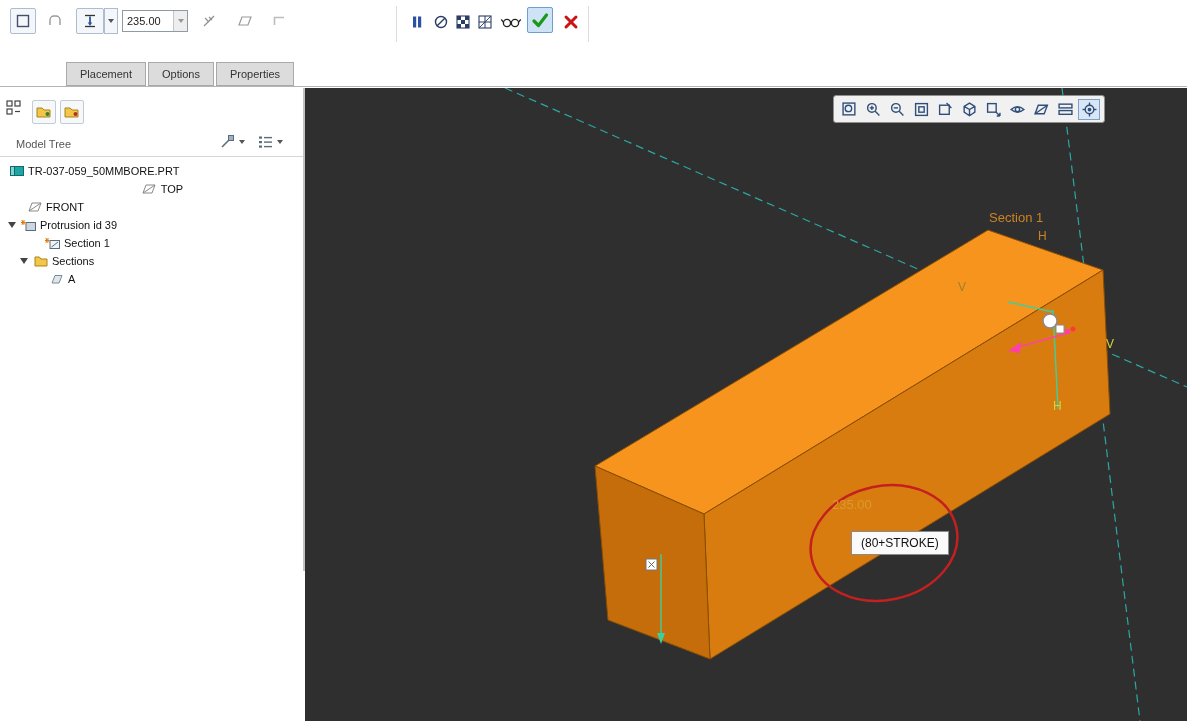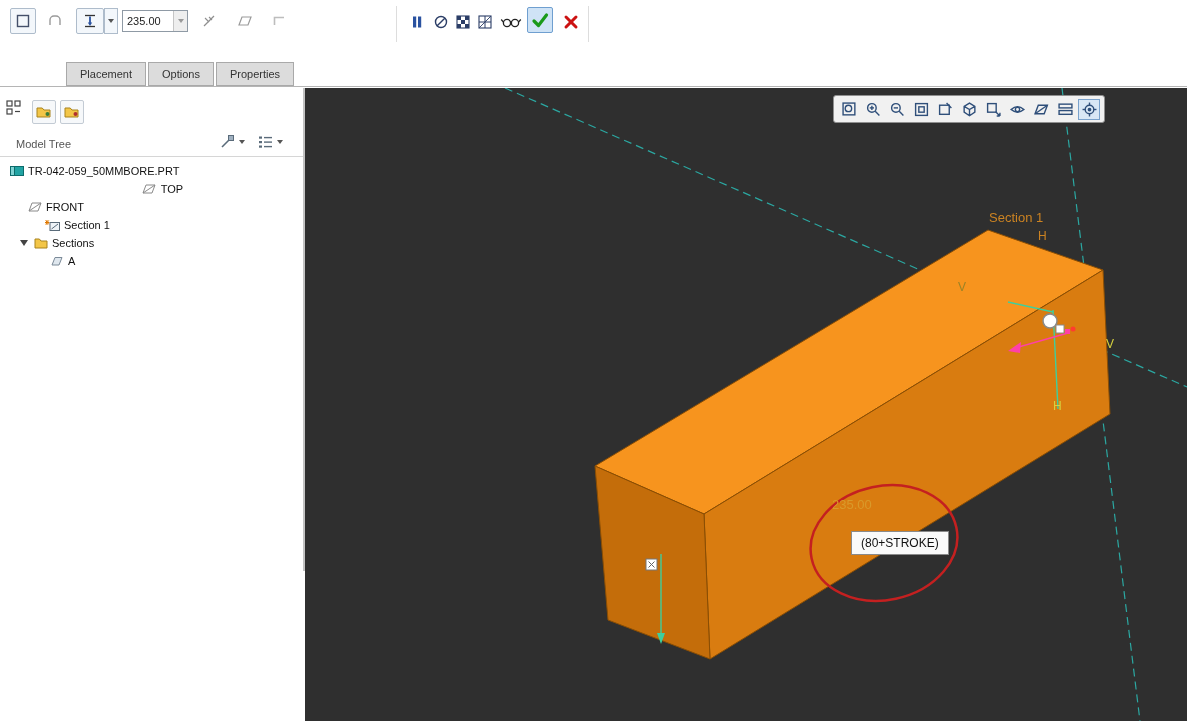--- a/index.html
+++ b/index.html
@@ -246,21 +246,21 @@
 
   <div class="tree">
 
     <div class="trow" style="padding-left:8px;">
       <span class="ticon">
         <svg width="14" height="12" viewBox="0 0 14 12">
             <rect x="0.5" y="1.5" width="13" height="9" fill="#21a3a3" stroke="#0d6b6b"></rect>
             <rect x="0.5" y="1.5" width="4" height="9" fill="#7fd2d2" stroke="#0d6b6b"></rect>
           </svg>
       </span>
-      <span>TR-042-059_50MMBORE.PRT</span>
+      <span>TR-037-059_50MMBORE.PRT</span>
     </div>
 
 
     <div class="trow" style="padding-left:21px;justify-content:center;">
       <span class="ticon">
         <svg width="14" height="12" viewBox="0 0 14 12">
             <path d="M1 10 L4 2 H13 L10 10 Z" fill="none" stroke="#8a8a8a"></path>
             <line x1="1" y1="10" x2="13" y2="2" stroke="#8a8a8a"></line>
           </svg>
       </span>
@@ -272,20 +272,30 @@
         <svg width="14" height="12" viewBox="0 0 14 12">
             <path d="M1 10 L4 2 H13 L10 10 Z" fill="none" stroke="#8a8a8a"></path>
             <line x1="1" y1="10" x2="13" y2="2" stroke="#8a8a8a"></line>
           </svg>
       </span>
       <span>FRONT</span>
     </div>
 
 
 
+    <div class="trow" style="padding-left:8px;">
+      <span class="texp"></span>
+      <span class="ticon">
+        <svg width="16" height="13" viewBox="0 0 16 13">
+          <rect x="5" y="3.5" width="9.5" height="8" fill="#cdd6e0" stroke="#5a6b7a"></rect>
+          <path d="M2 1 V6 M0 3.5 H4.2 M0.6 1.4 L3.8 5.4 M3.8 1.4 L0.6 5.4" stroke="#e07800" stroke-width="1" fill="none"></path>
+        </svg>
+      </span>
+      <span>Protrusion id 39</span>
+    </div>
 
     <div class="trow" style="padding-left:44px;">
       <span class="ticon">
         <svg width="16" height="13" viewBox="0 0 16 13">
           <rect x="5" y="3.5" width="9.5" height="8" fill="#eef3f8" stroke="#5a6b7a"></rect>
           <line x1="6.5" y1="10" x2="13" y2="5" stroke="#5a6b7a"></line>
           <path d="M2 1 V6 M0 3.5 H4.2 M0.6 1.4 L3.8 5.4 M3.8 1.4 L0.6 5.4" stroke="#e07800" stroke-width="1" fill="none"></path>
         </svg>
       </span>
       <span>Section 1</span>

